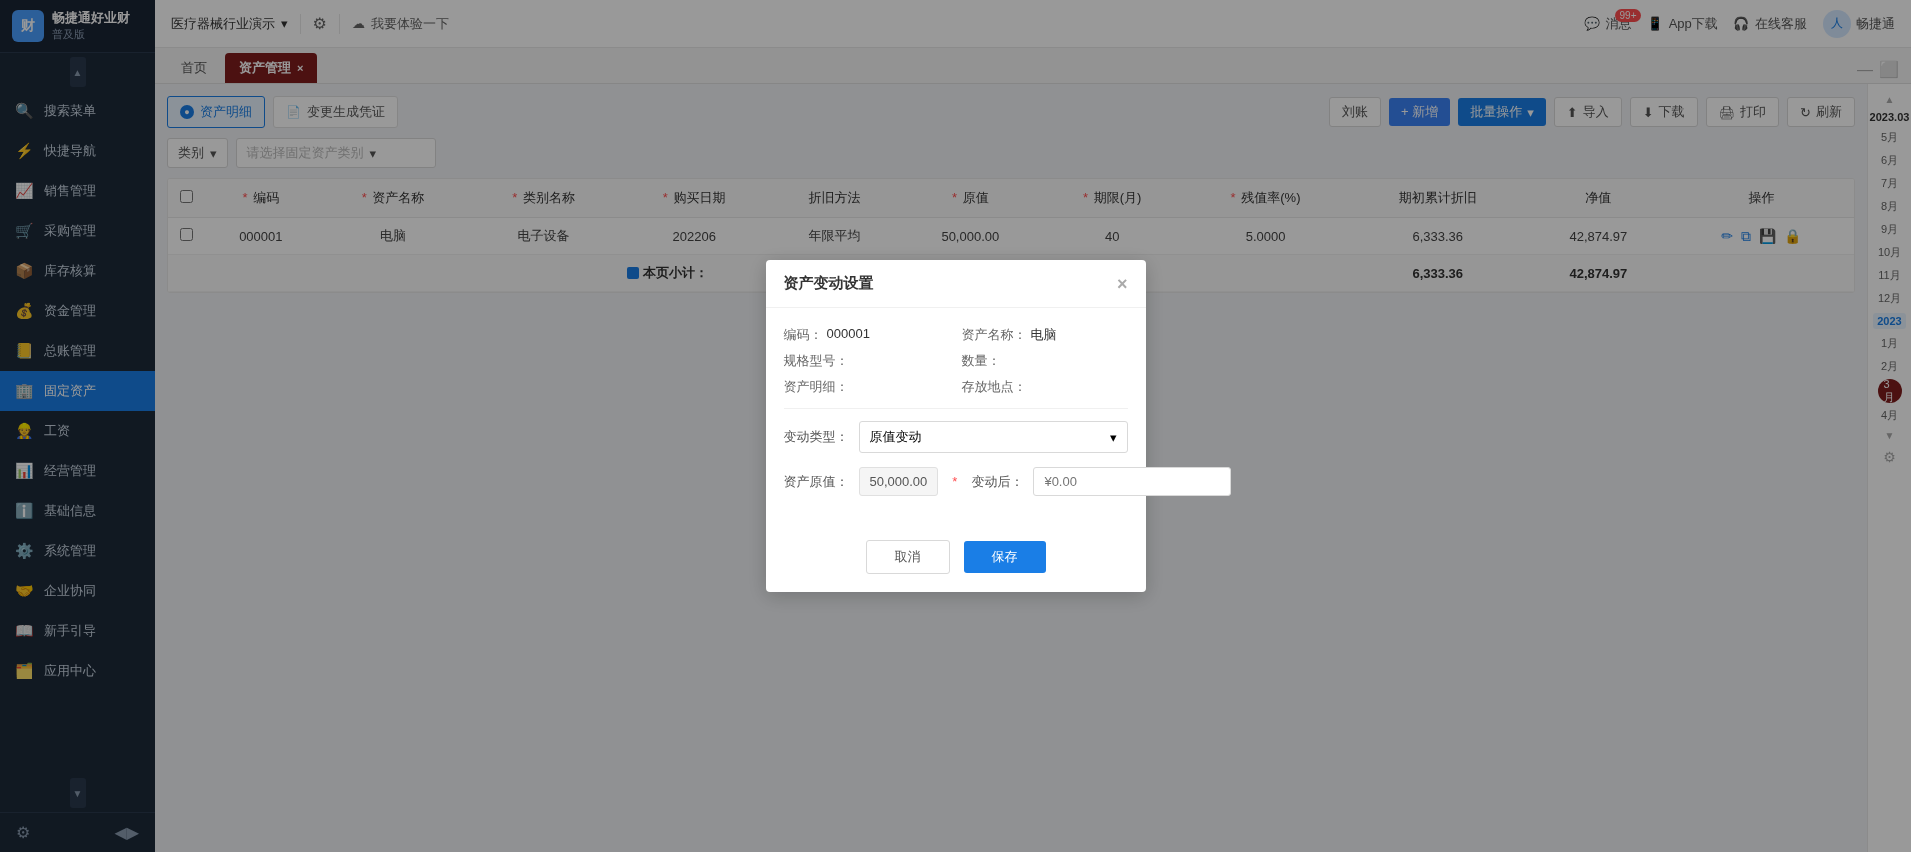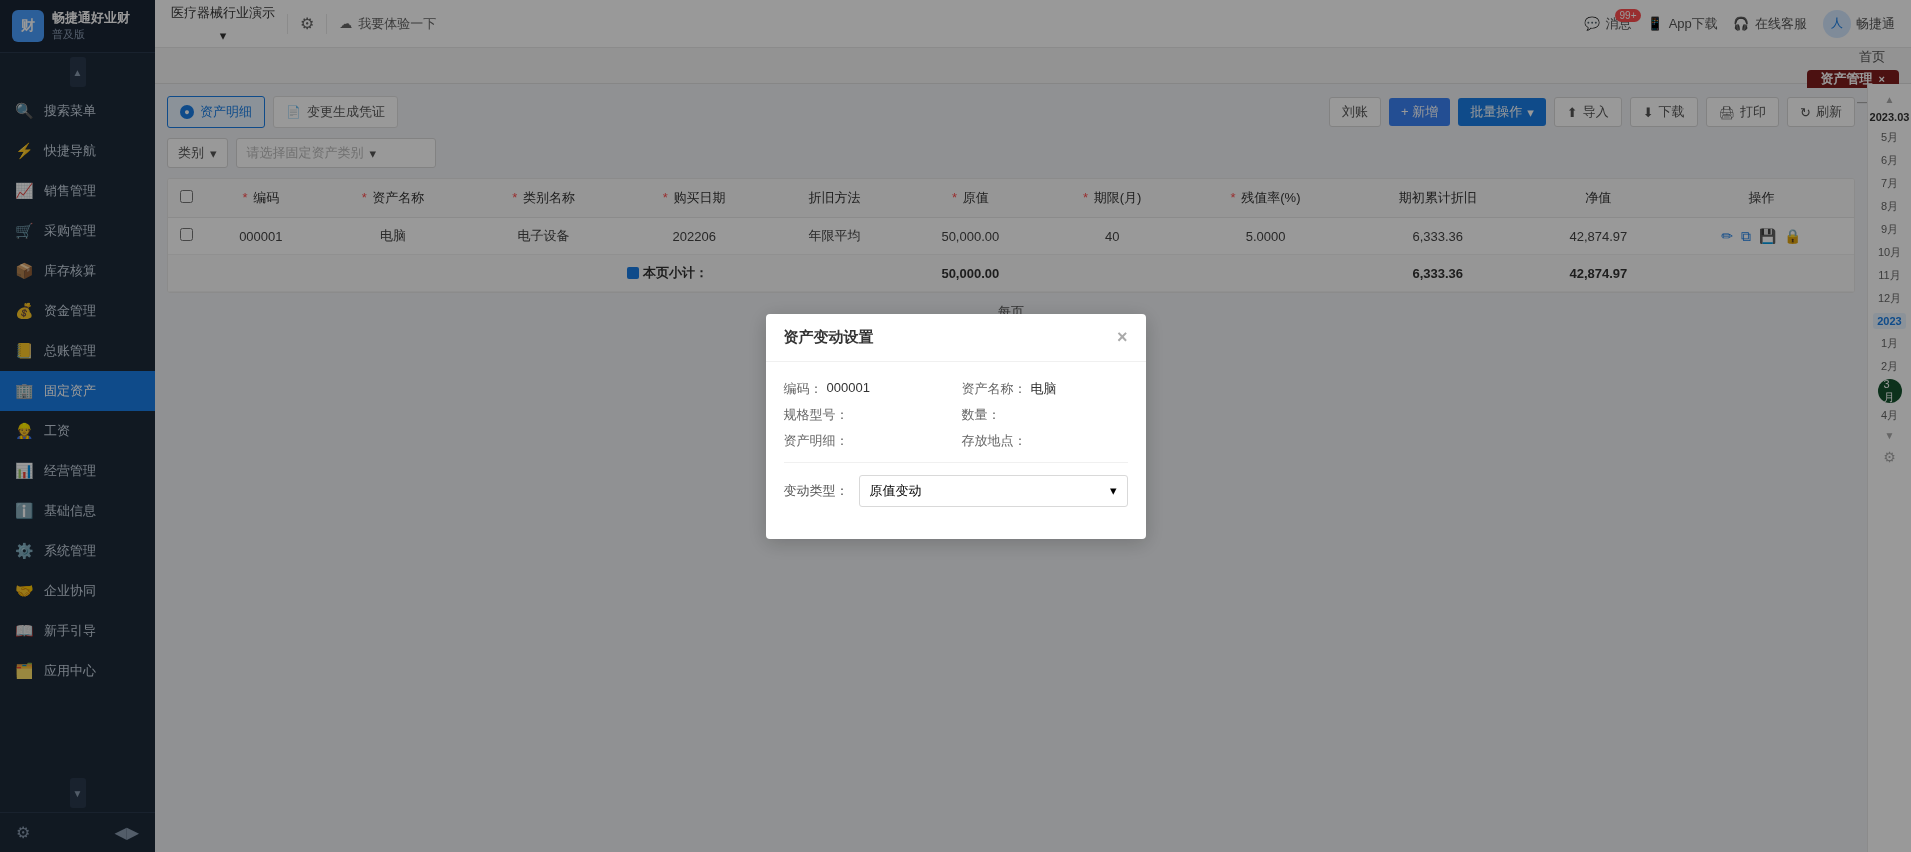--- a/index.html
+++ b/index.html
@@ -19,31 +19,31 @@
     .sidebar-item-icon { width: 18px; height: 18px; display: flex; align-items: center; justify-content: center; font-size: 15px; flex-shrink: 0; }
     .sidebar-footer { padding: 10px 16px; display: flex; align-items: center; justify-content: space-between; border-top: 1px solid #2a3a4d; }
     .sidebar-footer-icon { font-size: 16px; color: #8a9bb0; cursor: pointer; }
     .scroll-btn { width: 16px; height: 30px; background: #2a3a4d; border-radius: 3px; display: flex; align-items: center; justify-content: center; color: #8a9bb0; cursor: pointer; font-size: 10px; }
 
     
     .main { flex: 1; display: flex; flex-direction: column; overflow: hidden; }
 
     
     .topbar { background: #fff; height: 48px; display: flex; align-items: center; padding: 0 16px; border-bottom: 1px solid #e8e8e8; gap: 12px; }
-    .topbar-company { display: flex; align-items: center; gap: 6px; font-size: 13px; color: #333; cursor: pointer; flex-direction: column; }
+    .topbar-company { display: flex; align-items: center; gap: 6px; font-size: 13px; color: #333; cursor: pointer; }
     .topbar-divider { width: 1px; height: 20px; background: #e8e8e8; }
     .topbar-gear { font-size: 16px; color: #666; cursor: pointer; }
     .topbar-cloud { display: flex; align-items: center; gap: 6px; font-size: 13px; color: #666; cursor: pointer; }
     .topbar-right { margin-left: auto; display: flex; align-items: center; gap: 16px; }
     .topbar-right-item { display: flex; align-items: center; gap: 5px; font-size: 13px; color: #555; cursor: pointer; position: relative; }
     .badge { background: #ff4d4f; color: #fff; border-radius: 10px; font-size: 10px; padding: 1px 5px; position: absolute; top: -6px; right: -10px; }
     .topbar-avatar { width: 28px; height: 28px; border-radius: 50%; background: #d4e8ff; display: flex; align-items: center; justify-content: center; color: #1a7ee6; font-size: 12px; }
 
     
-    .tabbar { background: #f5f5f5; height: 36px; display: flex; align-items: flex-end; padding: 0 12px; border-bottom: 1px solid #e0e0e0; gap: 4px; flex-direction: column; }
+    .tabbar { background: #f5f5f5; height: 36px; display: flex; align-items: flex-end; padding: 0 12px; border-bottom: 1px solid #e0e0e0; gap: 4px; }
     .tab { height: 30px; padding: 0 14px; display: flex; align-items: center; gap: 6px; border-radius: 4px 4px 0 0; font-size: 13px; cursor: pointer; background: #e8e8e8; color: #555; }
     .tab.active { background: #7f1d1d; color: #fff; font-weight: bold; }
     .tab-home { background: transparent; color: #555; }
     .tab-close { font-size: 11px; cursor: pointer; color: inherit; }
 
     
     .content { flex: 1; display: flex; overflow: hidden; }
     .main-content { flex: 1; padding: 12px; overflow: auto; position: relative; }
 
     
@@ -69,21 +69,21 @@
     td { padding: 9px 8px; text-align: center; border-bottom: 1px solid #f0f0f0; color: #444; }
     .required-mark { color: #ff4d4f; margin-right: 2px; }
     .subtotal-row td { background: #fafafa; font-weight: bold; color: #333; }
     .subtotal-label { display: flex; align-items: center; gap: 4px; }
     .subtotal-icon { width: 12px; height: 12px; background: #1a7ee6; border-radius: 2px; }
 
     
     .timeline { width: 44px; background: #fff; border-left: 1px solid #e8e8e8; display: flex; flex-direction: column; align-items: center; padding: 8px 0; gap: 2px; overflow-y: auto; }
     .timeline-year { font-size: 11px; color: #333; font-weight: bold; padding: 2px 0; }
     .timeline-month { font-size: 11px; color: #666; padding: 3px 6px; cursor: pointer; border-radius: 3px; }
-    .timeline-month.active { background: #14532d; color: #fff; border-radius: 50%; width: 24px; height: 24px; display: flex; align-items: center; justify-content: center; font-size: 11px; }
+    .timeline-month.active { background: #7f1d1d; color: #fff; border-radius: 50%; width: 24px; height: 24px; display: flex; align-items: center; justify-content: center; font-size: 11px; }
     .timeline-current-year { background: #e8f4ff; color: #1a7ee6; font-size: 11px; padding: 2px 4px; border-radius: 3px; font-weight: bold; margin: 2px 0; }
     .timeline-scroll-btn { font-size: 10px; color: #aaa; cursor: pointer; padding: 2px; }
 
     
     .pagination { display: flex; align-items: center; gap: 8px; padding: 10px 0; font-size: 13px; color: #555; flex-direction: column; }
     .page-select { padding: 3px 6px; border: 1px solid #d9d9d9; border-radius: 3px; font-size: 13px; }
 
     
     .modal-overlay { position: fixed; top: 0; left: 0; right: 0; bottom: 0; background: rgba(0,0,0,0.4); display: flex; align-items: center; justify-content: center; z-index: 1000; }
     .modal { background: #fff; border-radius: 4px; width: 380px; box-shadow: 0 4px 20px rgba(0,0,0,0.2); }
@@ -455,15 +455,26 @@
         </div>
       </div>
       <hr class="modal-divider">
       <div class="modal-field">
         <span class="modal-field-label">变动类型：</span>
         <div class="modal-select">
           <span>原值变动</span>
           <span>▾</span>
         </div>
       </div>
+      <div class="modal-field">
+        <span class="modal-field-label">资产原值：</span>
+        <div class="modal-input" style="background:#f5f5f5;color:#555;border:1px solid #e0e0e0;">50,000.00</div>
+        <span style="color:#ff4d4f;margin:0 4px;">*</span>
+        <span style="color:#555;white-space:nowrap;">变动后：</span>
+        <input class="modal-input" style="flex: 1 1 0%; border: 1px solid rgb(217, 217, 217);" placeholder="¥0.00">
+      </div>
+    </div>
+    <div class="modal-footer">
+      <button class="btn-cancel">取消</button>
+      <button class="btn-save">保存</button>
     </div>
   </div>
 </div>
 
 </body></html>

